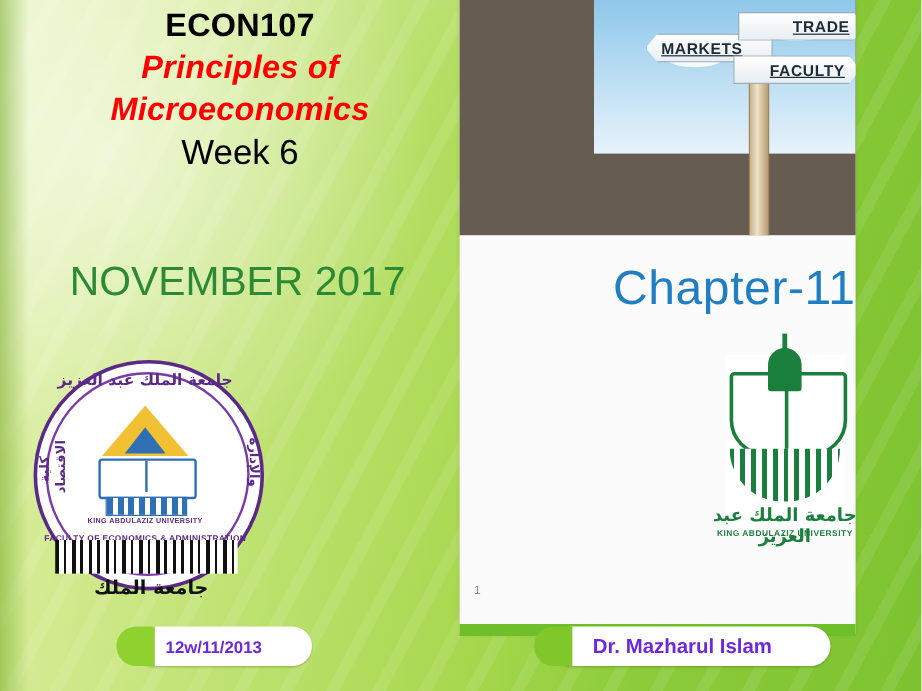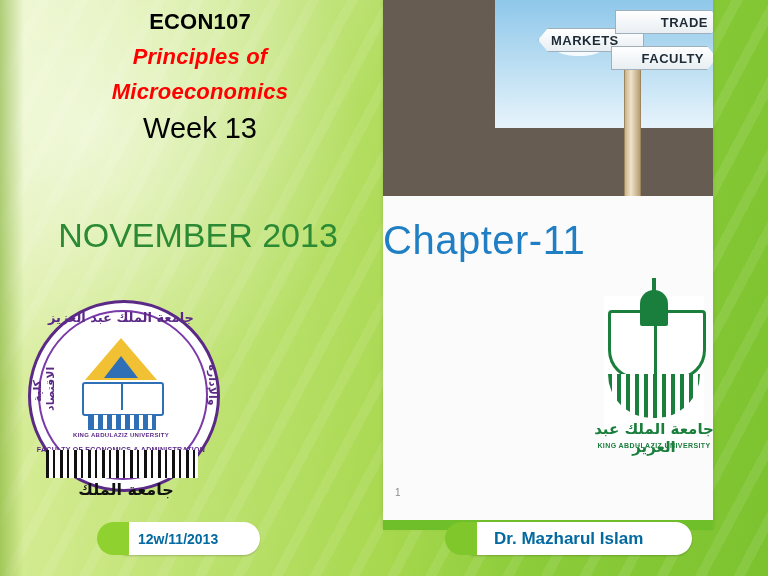--- a/index.html
+++ b/index.html
@@ -38,21 +38,21 @@
   }
 
   
   .title-block{
     position:absolute;
     left:24px;top:4px;width:352px;
     text-align:center;
   }
   .title-line{
     font-weight:bold;
-    font-size:22px;
+    font-size:27px;
     line-height:35px;
     letter-spacing:.2px;
   }
   .t-black{color:#000000;}
   .t-red{color:#ff0000;font-style:italic;}
   .t-week{
     color:#000000;
     font-weight:normal;
     font-size:29px;
     line-height:38px;
@@ -175,31 +175,32 @@
   .sign{
     position:absolute;
     background:linear-gradient(180deg,#ffffff,#e8eef2);
     border:1px solid #9fb0bb;
     color:#1d2b36;
     font-weight:bold;
     font-size:13px;
     letter-spacing:.5px;
     display:flex;align-items:center;
     box-shadow:1px 1px 2px rgba(0,0,0,.25);
+    text-decoration:underline;
   }
   .sign.left{ justify-content:flex-start; padding-left:12px;
     clip-path: polygon(10px 0, 100% 0, 100% 100%, 10px 100%, 0 50%);
   }
   .sign.right{ justify-content:flex-end; padding-right:12px;
     clip-path: polygon(0 0, calc(100% - 10px) 0, 100% 50%, calc(100% - 10px) 100%, 0 100%);
   }
   .chapter-title{
     position:absolute;
     left:0;top:218px;width:330px;
-    text-align:left;
+    text-align:right;
     color:#1f7ec4;
     font-size:40px;
     font-weight:normal;
     letter-spacing:.5px;
   }
 
   
   .kau-logo{
     position:absolute;left:207px;top:296px;width:128px;height:186px;
   }
@@ -254,43 +255,43 @@
     background:#8fd12f;border-radius:17px 0 0 17px;
   }
   .pill .cap2{
     position:absolute;left:-15px;top:0;width:32px;height:33px;
     background:#7fc72a;border-radius:17px 0 0 17px;
   }
   .pill span{
     position:relative;z-index:2;
     padding-left:26px;padding-right:18px;
     font-weight:bold;
-    color:#0369a1;
+    color:#6d28d9;
   }
   #date-pill{left:112px;top:522px;width:148px;}
   #date-pill span{font-size:14px;}
   #author-pill{left:460px;top:522px;width:232px;}
   #author-pill span{font-size:17px;padding-left:34px;}
 </style>
 </head>
 <body>
 
 <div class="slide">
   <div class="bg-streaks"></div>
   <div class="bg-glow"></div>
   <div class="bg-dark-left"></div>
 
   <div class="title-block">
     <div class="title-line t-black">ECON107</div>
     <div class="title-line t-red">Principles of</div>
     <div class="title-line t-red">Microeconomics</div>
-    <div class="t-week">Week 13</div>
-  </div>
-
-  <div class="date-big">NOVEMBER 2013</div>
+    <div class="t-week">Week 6</div>
+  </div>
+
+  <div class="date-big">NOVEMBER 2017</div>
 
   <div class="feu-logo">
     <div class="feu-ring"></div>
     <div class="feu-ring2"></div>
     <div class="feu-arab-top">جامعة الملك عبد العزيز</div>
     <div class="feu-arab-left">كلية الاقتصاد</div>
     <div class="feu-arab-right">والإدارة</div>
     <div class="feu-crest">
       <div class="feu-tri"></div>
       <div class="feu-tri-in"></div>

